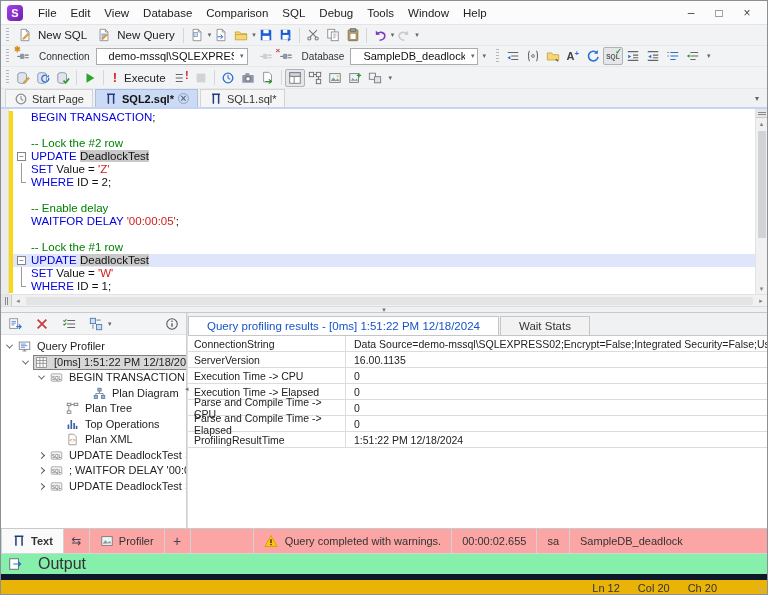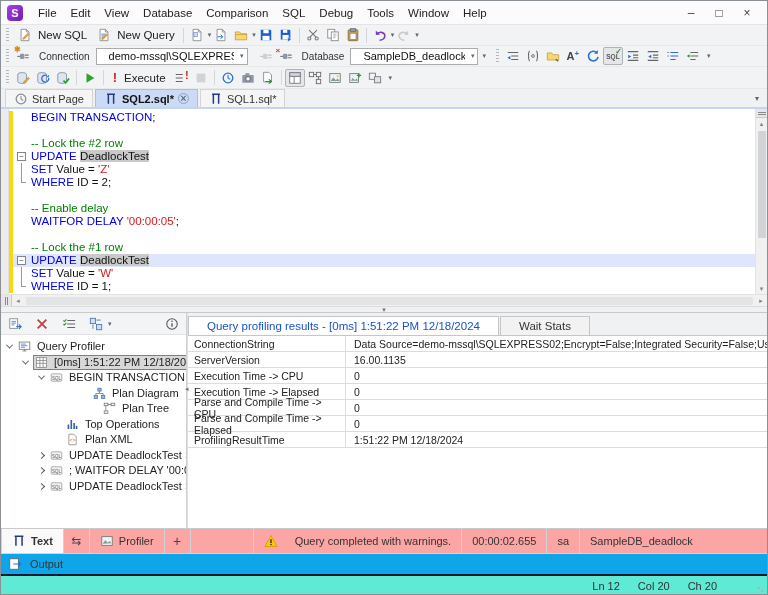--- a/index.html
+++ b/index.html
@@ -90,25 +90,25 @@
   .rtable{flex:1;border-top:1px solid #c6c6c8;overflow:hidden;}
   .prow{display:flex;height:16px;border-bottom:1px solid #dcdcdc;font-size:10.5px;color:#222;align-items:center;}
   .pname{width:158px;padding-left:6px;border-right:1px solid #dcdcdc;height:100%;display:flex;align-items:center;flex:0 0 auto;}
   .pval{flex:1;padding-left:8px;white-space:nowrap;overflow:hidden;}
 
   
   .doctabs{height:25px;background:#fca5a5;border-top:1px solid #c9c9c9;display:flex;align-items:stretch;flex:0 0 auto;font-size:11px;color:#333;}
   .vtab{display:flex;align-items:center;gap:5px;padding:0 10px;border-right:1px solid #d2d2d4;}
   .vtab.active{background:#fafafa;border-left:1px solid #d2d2d4;font-weight:bold;}
   .minibtn{display:flex;align-items:center;justify-content:center;width:26px;border-right:1px solid #d2d2d4;color:#445;font-size:12px;}
-  .seg{display:flex;align-items:center;gap:16px;padding:0 10px;border-left:1px solid #d2d2d4;white-space:nowrap;}
+  .seg{display:flex;align-items:center;gap:6px;padding:0 10px;border-left:1px solid #d2d2d4;white-space:nowrap;}
   .seg.first{margin-left:62px;}
 
-  .outputbar{height:21px;background:#0ea5e9;border-top:1px solid #d5d5d7;display:flex;align-items:center;padding-left:6px;flex:0 0 auto;font-size:11px;color:#333;gap:8px;}
-  .statusbar{height:22px;background:#5eead4;border-top:2px solid #0f172a;display:flex;align-items:center;justify-content:flex-end;gap:18px;font-size:11px;color:#333;padding-right:50px;flex:0 0 auto;position:relative;}
+  .outputbar{height:21px;background:#86efac;border-top:1px solid #d5d5d7;display:flex;align-items:center;padding-left:6px;flex:0 0 auto;font-size:16px;color:#333;gap:16px;}
+  .statusbar{height:22px;background:#eab308;border-top:6px solid #0f172a;display:flex;align-items:center;justify-content:flex-end;gap:18px;font-size:11px;color:#333;padding-right:50px;flex:0 0 auto;position:relative;}
   .rgrip{position:absolute;right:2px;bottom:2px;width:8px;height:8px;background:radial-gradient(circle at 2px 2px,#b0b0b0 1px,transparent 1px),radial-gradient(circle at 5px 5px,#b0b0b0 1px,transparent 1px),radial-gradient(circle at 8px 8px,#b0b0b0 1px,transparent 1px);}
 </style>
 </head>
 <body>
 
 <div class="win">
 
   <div class="menubar">
     <div class="logo">S</div>
     <div id="menu-items" style="display:flex">
@@ -686,21 +686,21 @@
                 <svg viewBox="0 0 16 16">
                   <rect x="6" y="1.5" width="4" height="3.5" fill="#9fb6d8" stroke="#5577a8"></rect>
                   <rect x="1.5" y="10.5" width="4" height="3.5" fill="#9fb6d8" stroke="#5577a8"></rect>
                   <rect x="10.5" y="10.5" width="4" height="3.5" fill="#9fb6d8" stroke="#5577a8"></rect>
                   <path d="M8 5v3M8 8H3.5v2.5M8 8h4.5v2.5" fill="none" stroke="#777"></path>
                 </svg>
               </span>
               <span>Plan Diagram</span>
             </span>
           </div>
-          <div class="trow" style="padding-left: 54px; margin-left: 37px;">
+          <div class="trow" style="padding-left: 54px;">
             <span class="chev none"></span>
             <span class="selwrap">
               <span class="ticon">
                 <svg viewBox="0 0 16 16">
                   <rect x="1.5" y="1.5" width="4.5" height="3" fill="#fff" stroke="#777"></rect>
                   <rect x="10" y="1.5" width="4.5" height="3" fill="#fff" stroke="#777"></rect>
                   <rect x="1.5" y="11" width="4.5" height="3" fill="#fff" stroke="#777"></rect>
                   <path d="M6 3h4M3.5 4.5V11" fill="none" stroke="#777"></path>
                 </svg>
               </span>

